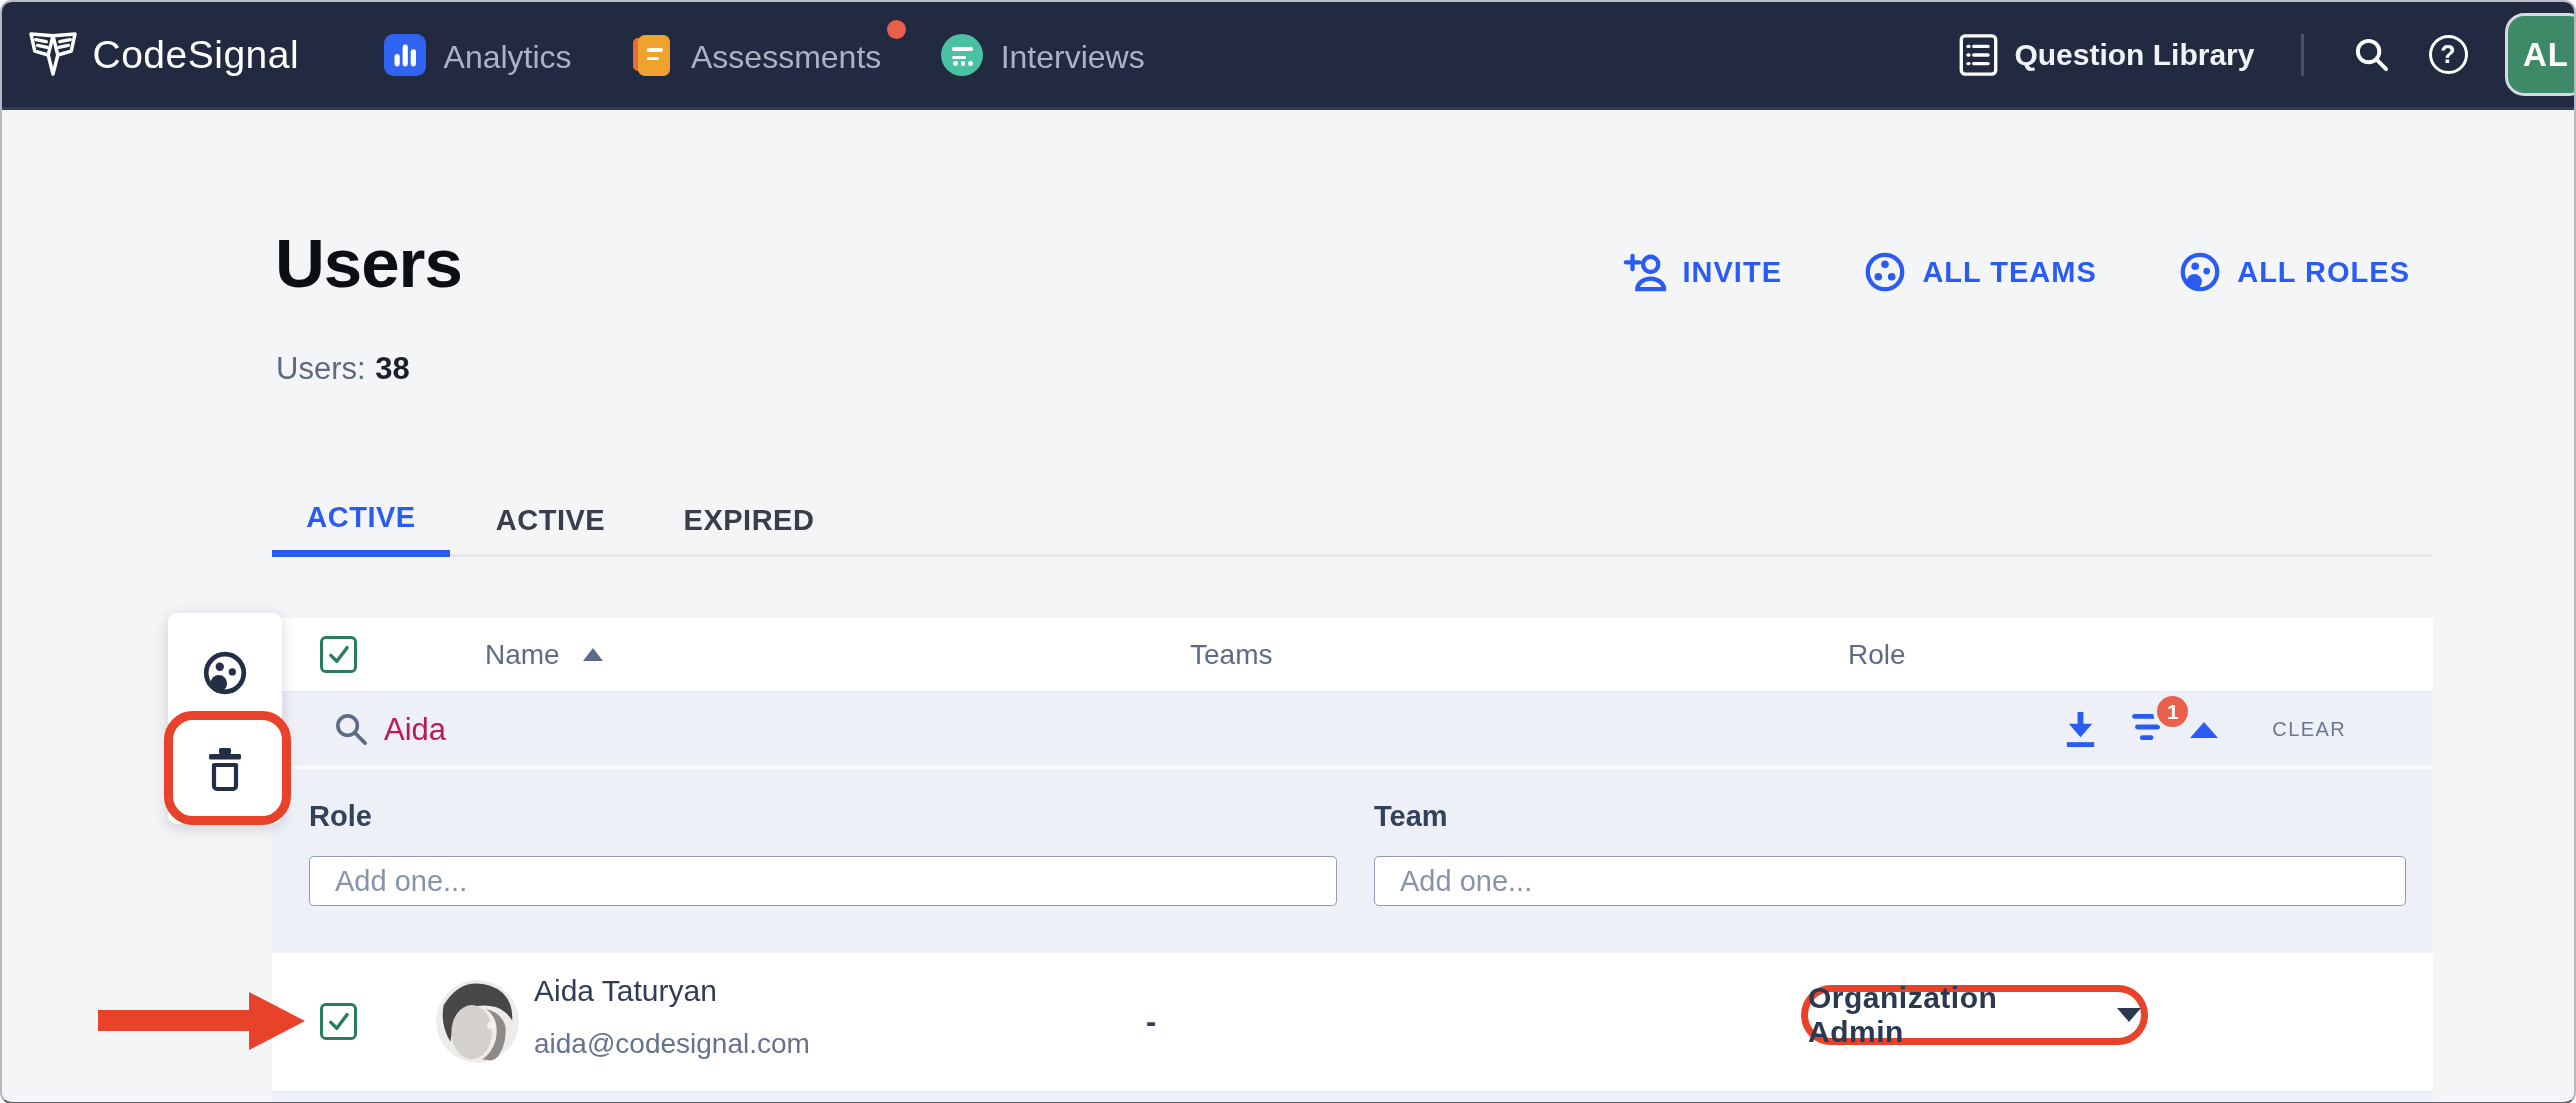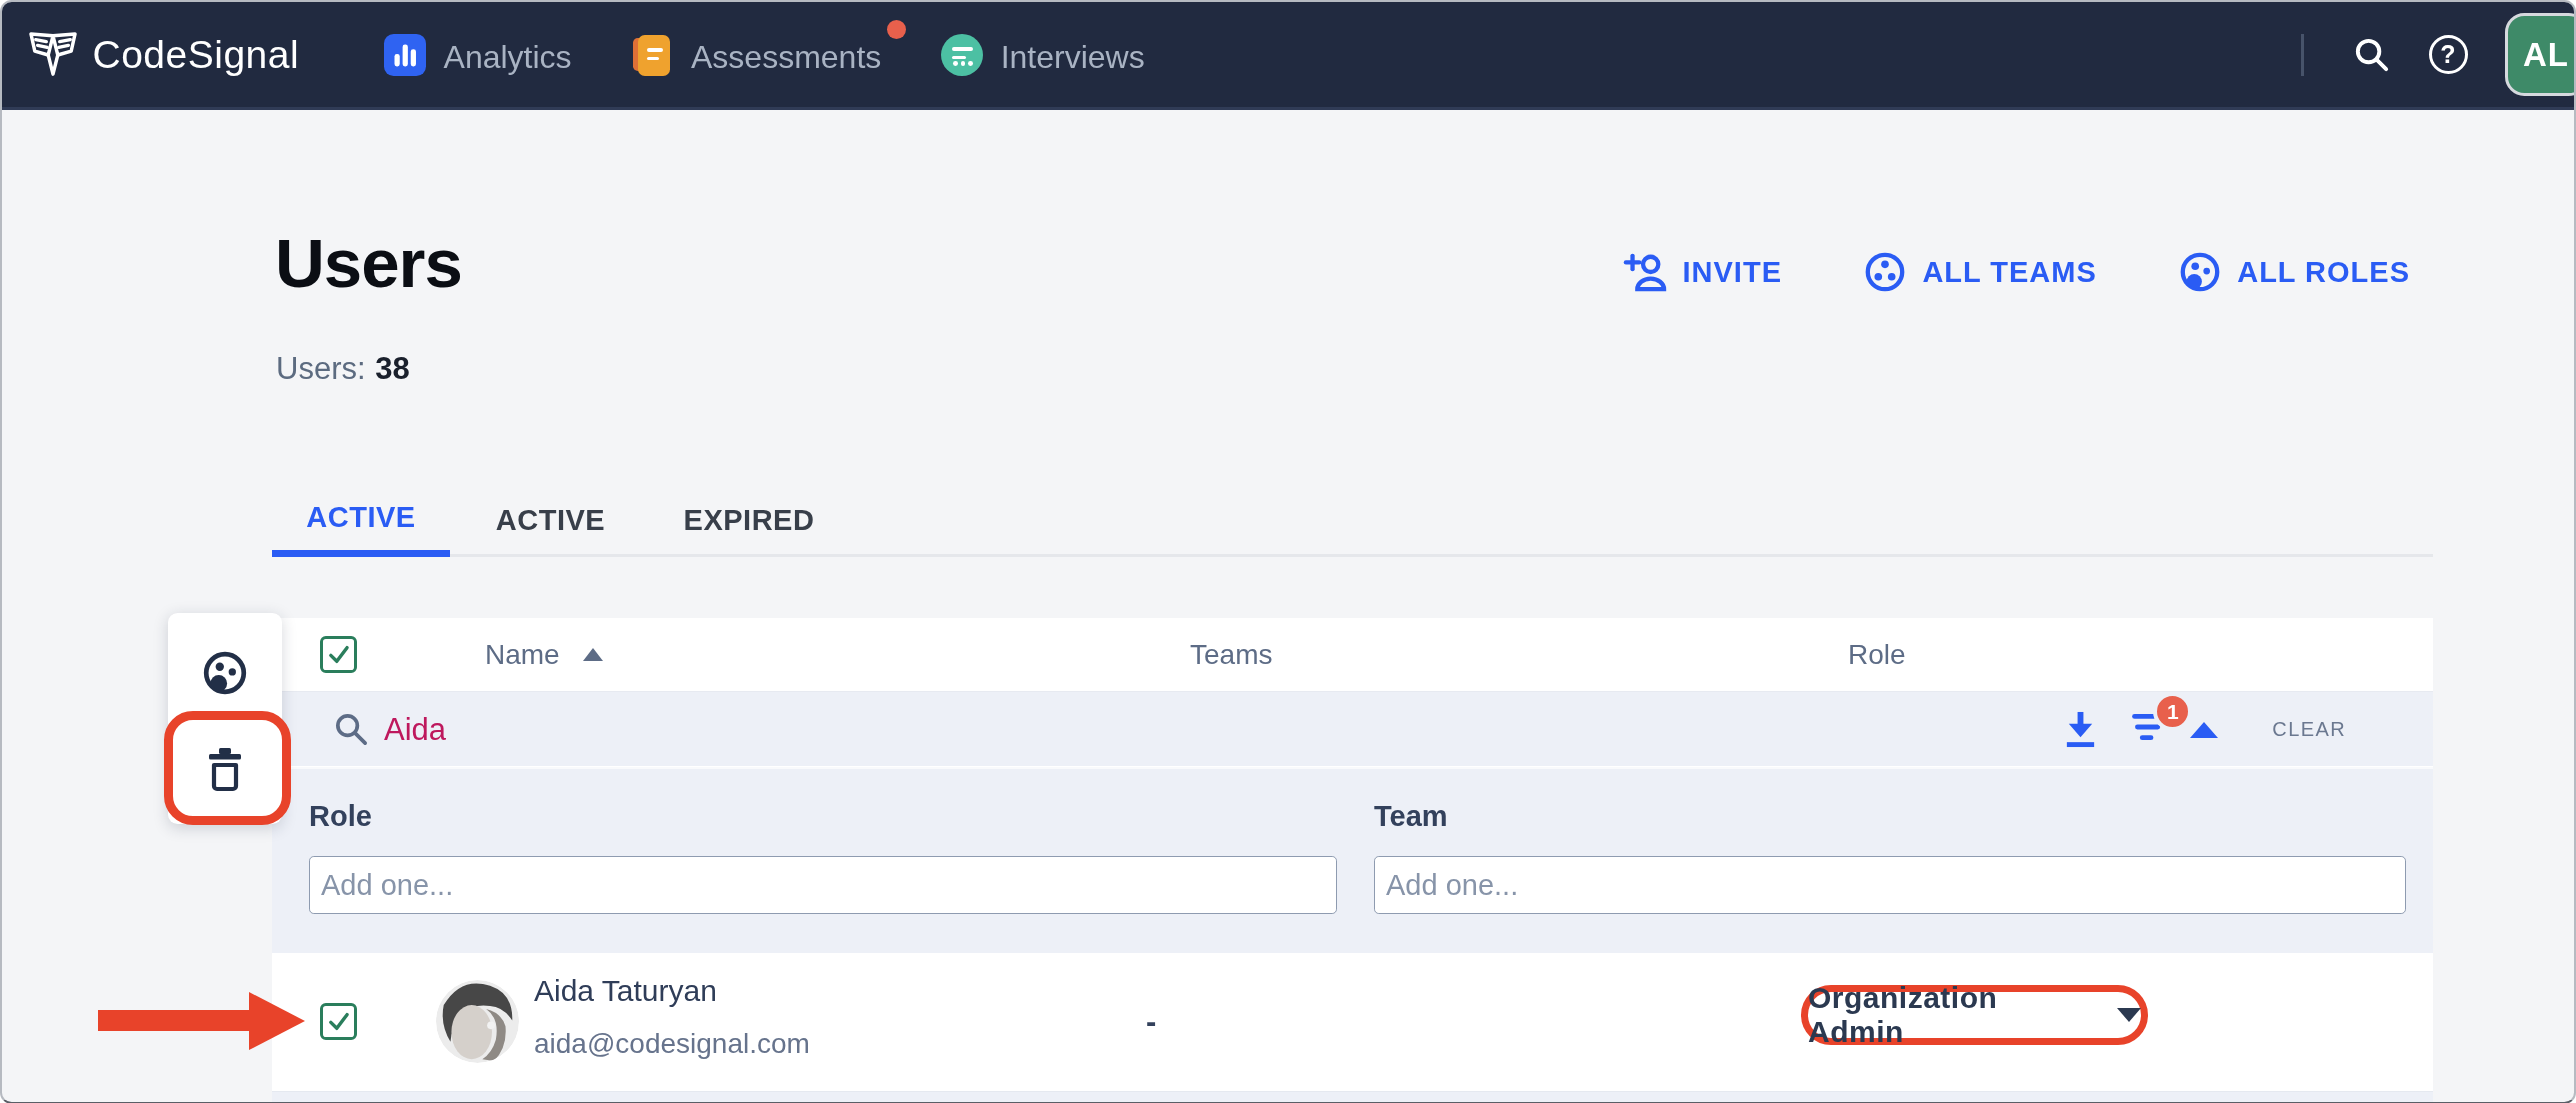--- a/index.html
+++ b/index.html
@@ -93,22 +93,22 @@
     display:flex; align-items:center; justify-content:center; }
   .collapse-tri{ width:0; height:0; margin-left:21px; cursor:pointer;
     border-left:14.5px solid transparent; border-right:14.5px solid transparent;
     border-bottom:16.4px solid #2a5cf4; }
   .clear-btn{ margin-left:54px; font-size:20px; font-weight:400; letter-spacing:1.4px;
     color:#6b7890; cursor:pointer; }
 
   .filter-panel{ position:absolute; left:0; top:149px; width:2161px; height:186px;
     background:#edf0f7; border-top:2.9px solid #f9fafc; }
   .filter-label{ position:absolute; top:31px; font-size:29px; font-weight:700; color:#33415c; }
-  .filter-input{ position:absolute; top:87px; height:58px; background:#ffffff;
-    border:1.9px solid #8e9bb0; border-radius:4.8px; padding:0 11px; outline:none;
+  .filter-input{ position:absolute; top:87px; height:50px; background:#ffffff;
+    border:1.9px solid #8e9bb0; border-radius:4.8px; padding:0 25px; outline:none;
     font-family:inherit; font-size:29px; color:#33415c; }
   .filter-input::placeholder{ color:#8794a9; opacity:1; }
 
   .user-row{ position:absolute; left:0; top:335px; width:2161px; height:138px; background:#ffffff; }
   .user-avatar-img{ position:absolute; left:164px; top:27px; width:83px; height:83px;
     border-radius:50%; overflow:hidden; }
   .user-name{ position:absolute; left:262px; top:21px; font-size:30px; font-weight:500; color:#2f3d58; cursor:pointer; }
   .user-email{ position:absolute; left:262px; top:75px; font-size:28px; color:#66738c; }
   .teams-cell{ position:absolute; left:874px; top:0; height:138px; display:flex; align-items:center;
     font-size:31px; font-weight:700; color:#33415c; }
@@ -183,20 +183,34 @@
           <span class="iv-line" style="left:10.6px; top:22px; width:14.5px;"></span>
           <span class="iv-dot" style="left:11.6px;"></span>
           <span class="iv-dot" style="left:19.3px;"></span>
           <span class="iv-dot" style="left:27px;"></span>
         </span>
         <span>Interviews</span>
       </div>
     </nav>
 
     <div class="nav-right">
+      <div class="ql-item">
+        <svg width="41" height="44" viewBox="0 0 42 46">
+          <rect x="3" y="3" width="36" height="40" rx="4" fill="none" stroke="#fff" stroke-width="3.5"></rect>
+          <g stroke="#fff" stroke-width="3.5" stroke-linecap="round">
+            <line x1="16" y1="14" x2="31" y2="14"></line>
+              <line x1="16" y1="23" x2="31" y2="23"></line>
+              <line x1="16" y1="32" x2="31" y2="32"></line>
+            <line x1="10" y1="14" x2="11" y2="14"></line>
+              <line x1="10" y1="23" x2="11" y2="23"></line>
+              <line x1="10" y1="32" x2="11" y2="32"></line>
+          </g>
+        </svg>
+        <span>Question Library</span>
+      </div>
 
       <div class="nav-divider"></div>
 
       <div class="nav-iconbtn">
         <svg width="41" height="41" viewBox="0 0 42 42">
           <circle cx="18" cy="18" r="11" fill="none" stroke="#fff" stroke-width="4"></circle>
           <line x1="26.5" y1="26.5" x2="36" y2="36" stroke="#fff" stroke-width="4" stroke-linecap="round"></line>
         </svg>
       </div>
 

